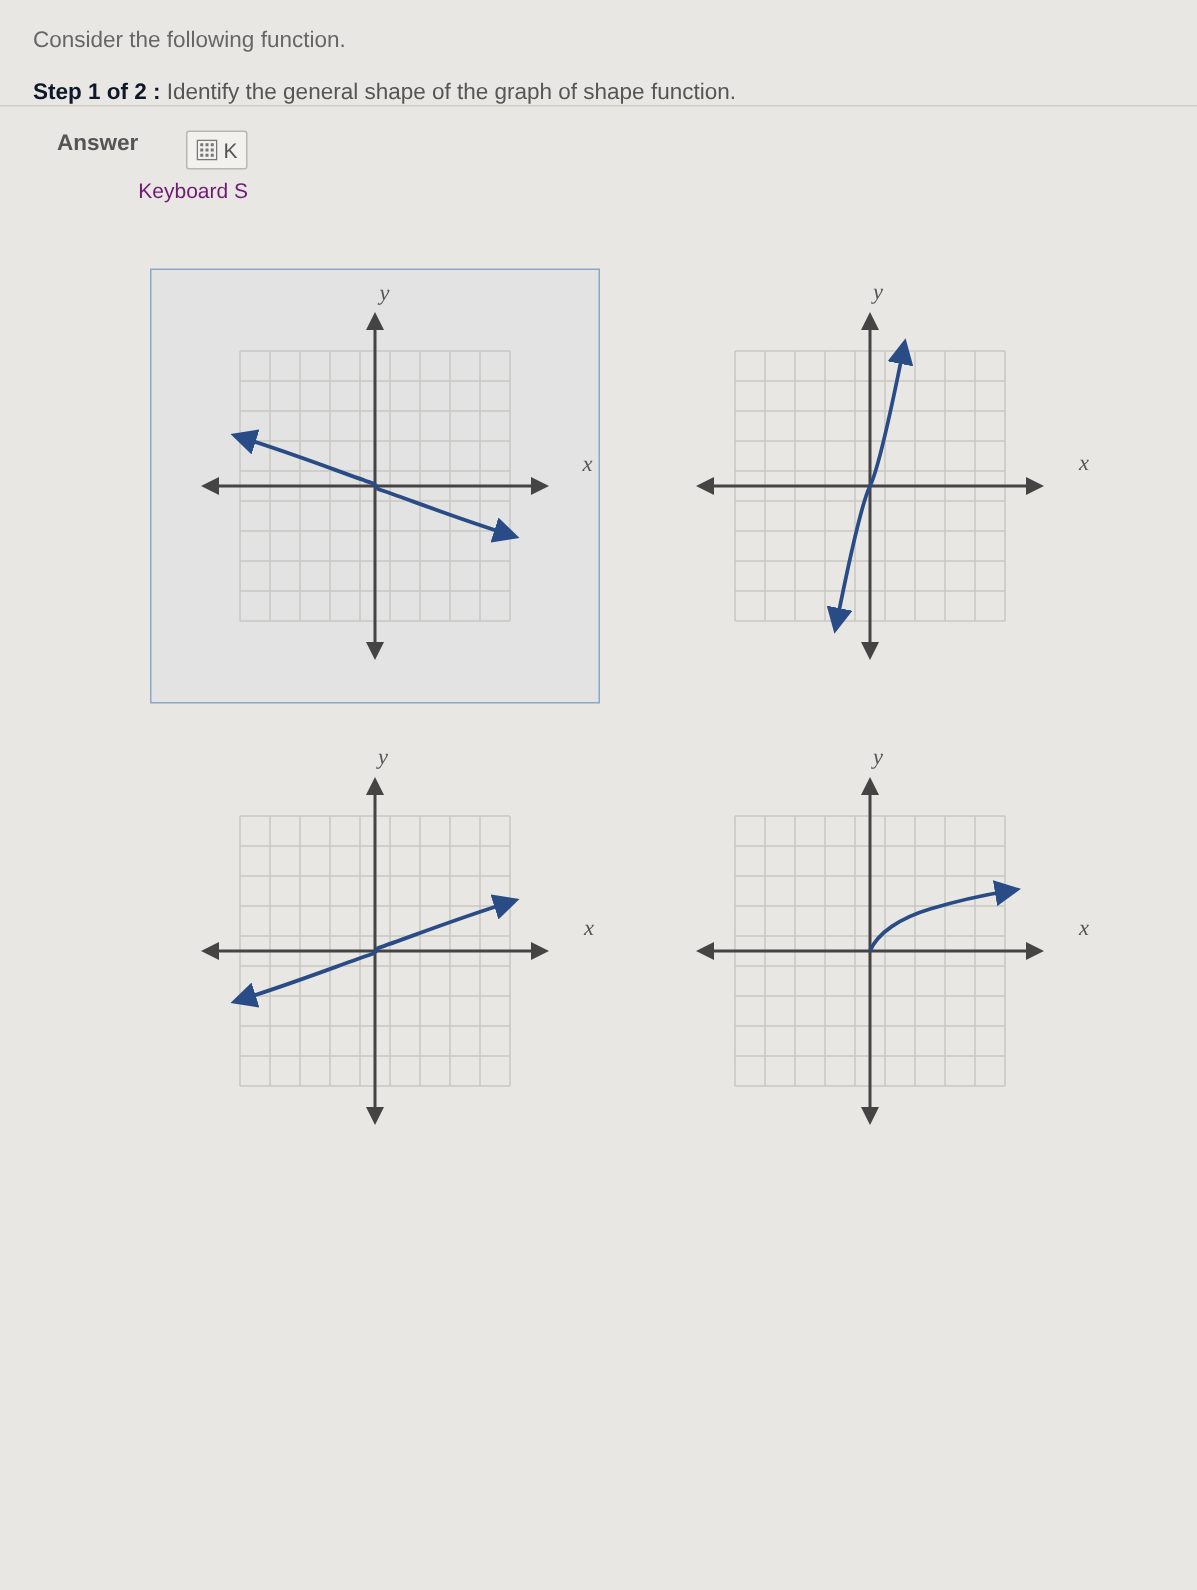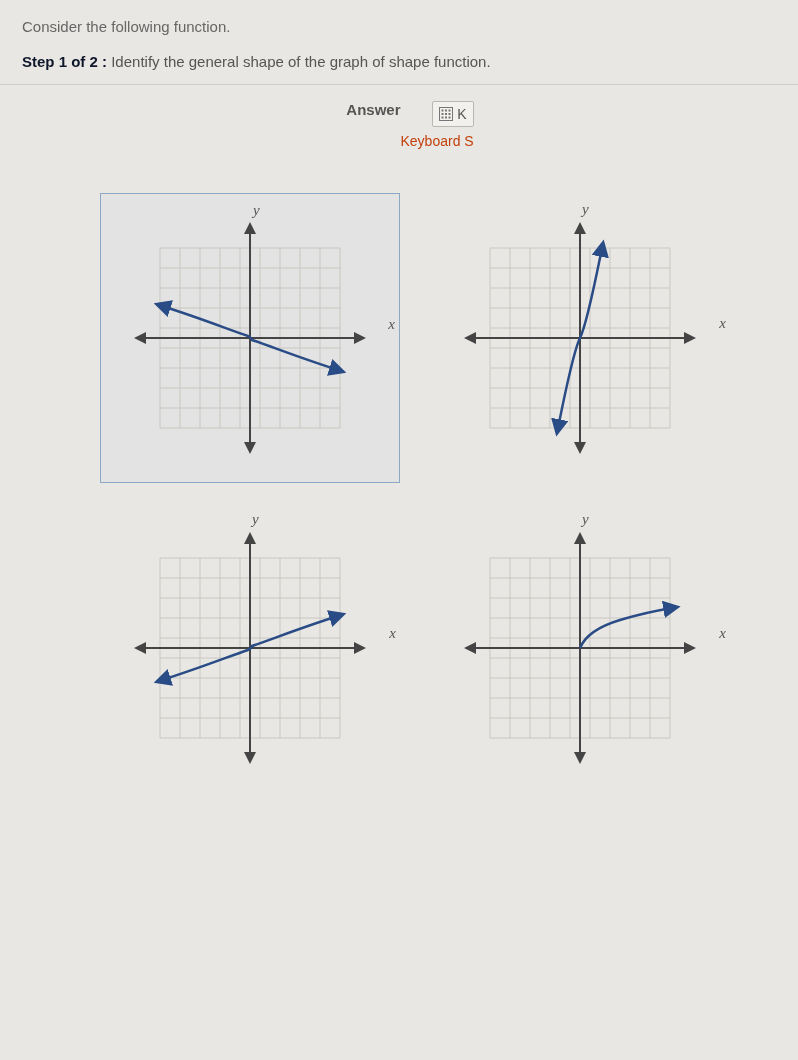--- a/index.html
+++ b/index.html
@@ -5,21 +5,21 @@
   * { box-sizing: border-box; margin: 0; padding: 0; }
   body {
     font-family: -apple-system, "Segoe UI", Arial, sans-serif;
     background: #e9e7e3;
     width: 798px;
     height: 1060px;
     overflow: hidden;
     color: #555;
   }
   .question-block {
-    padding: 18px 20px 14px 22px;
+    padding: 18px 20px 0 22px;
     border-bottom: 1px solid #cfcdc8;
   }
   .prompt {
     font-size: 15px;
     color: #666;
     margin-bottom: 18px;
   }
   .formula {
     text-align: center;
     font-family: "Times New Roman", serif;
@@ -39,41 +39,41 @@
   .formula .frac .num { display:block; border-bottom:1px solid #444; padding:0 4px;}
   .formula .frac .den { display:block; padding:0 4px;}
   .formula sup { font-size: 11px; vertical-align: super; font-style: normal;}
   .step-line {
     font-size: 15px;
     color: #555;
   }
   .step-line b { color: #0f172a; font-weight: 600;}
   .answer-row {
     display: flex;
-    justify-content: center;
+    justify-content: flex-start;
     align-items: flex-start;
-    padding: 16px 0 4px 22px;
+    padding: 16px 0 4px 38px;
   }
   .answer-label { font-size: 15px; font-weight: 600; color: #555; }
   .kb-box {
     text-align: right;
   }
   .kb-btn {
     display: inline-flex;
     align-items: center;
     border: 1px solid #b9b7b2;
     background: #f3f1ed;
     padding: 4px 6px;
     font-size: 14px;
     color: #555;
     border-radius: 2px;
     margin-bottom: 6px;
   }
   .kb-btn svg { margin-right: 4px; }
-  .kb-link { font-size: 14px; color: #c2410c; }
+  .kb-link { font-size: 14px; color: #701a75; }
   .graphs-area {
     padding: 40px 20px 0 100px;
     display: grid;
     grid-template-columns: 300px 300px;
     grid-template-rows: 290px 290px;
     column-gap: 30px;
     row-gap: 20px;
   }
   .graph-choice {
     position: relative;

